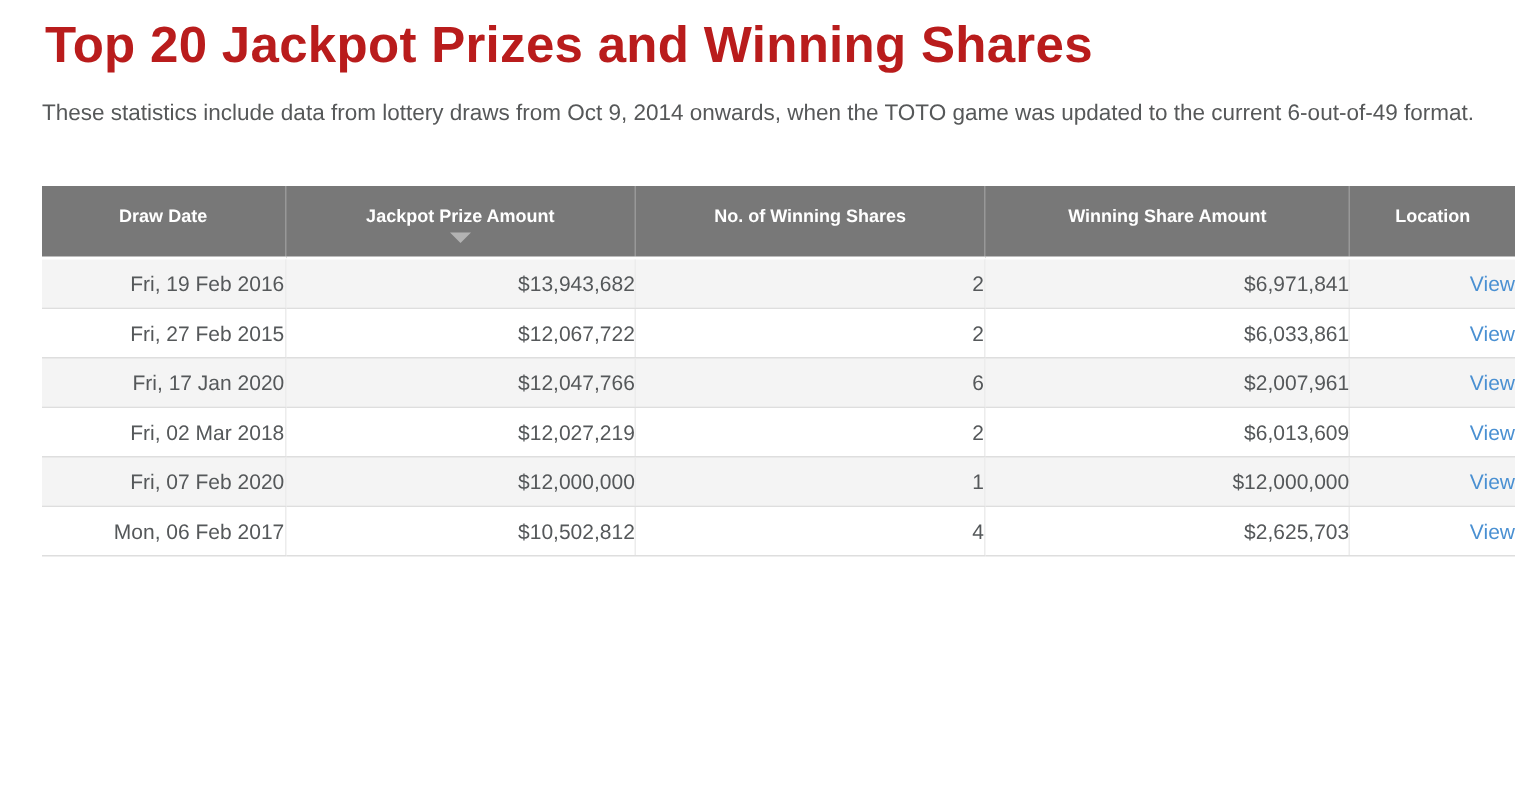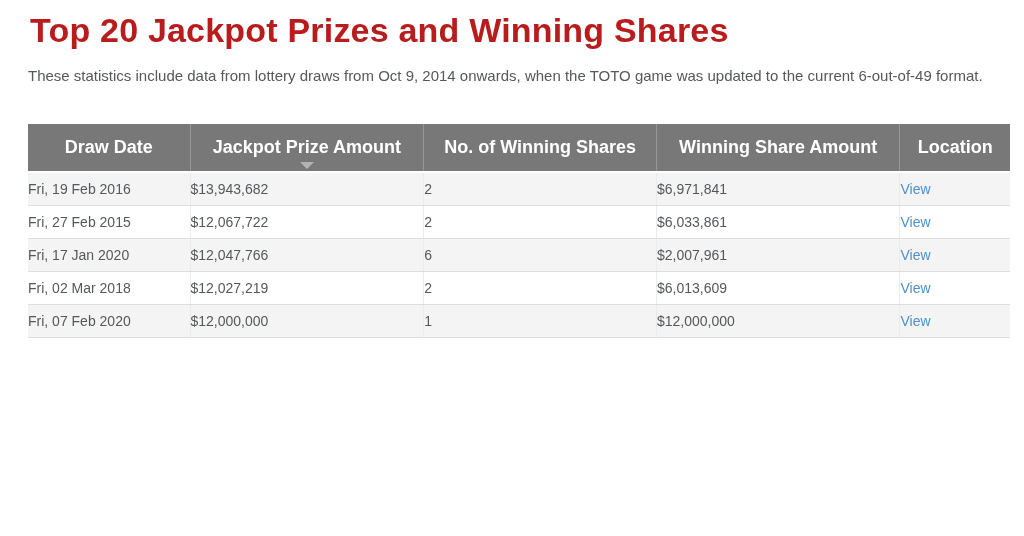--- a/index.html
+++ b/index.html
@@ -39,42 +39,42 @@
 
   .jackpot-table {
     margin-top: 38px;
     width: 982px;
     border-collapse: collapse;
     table-layout: fixed;
   }
   .jackpot-table thead th {
     background: var(--header-bg);
     color: var(--header-text);
-    font-size: 18px;
+    font-size: 12px;
     font-weight: bold;
     height: 48px;
     vertical-align: top;
     padding-top: 13px;
     text-align: center;
     border-left: 1px solid #989898;
     border-bottom: 2px solid #ffffff;
     cursor: pointer;
   }
   .jackpot-table thead th:first-child { border-left: none; }
   .sort-arrow {
     width: 0;
     height: 0;
     border-left: 7px solid transparent;
     border-right: 7px solid transparent;
     border-top: 7px solid #b3b3b3;
     margin: 4px auto 0;
   }
   .jackpot-table tbody td {
     height: 33px;
-    text-align: left;
+    text-align: right;
     vertical-align: middle;
     font-size: 14px;
     color: var(--cell-text);
     border-bottom: 1px solid #dedede;
     border-left: 1px solid #ececec;
     background: #ffffff;
   }
   .jackpot-table tbody td:first-child { border-left: none; }
   .jackpot-table tbody tr:nth-child(odd) td { background: var(--row-alt-bg); }
   .view-link {
@@ -147,15 +147,22 @@
           <td>$6,013,609</td>
           <td><a href="#" class="view-link">View</a></td>
         </tr>
         <tr>
           <td>Fri, 07 Feb 2020</td>
           <td>$12,000,000</td>
           <td>1</td>
           <td>$12,000,000</td>
           <td><a href="#" class="view-link">View</a></td>
         </tr>
+        <tr>
+          <td>Mon, 06 Feb 2017</td>
+          <td>$10,502,812</td>
+          <td>4</td>
+          <td>$2,625,703</td>
+          <td><a href="#" class="view-link">View</a></td>
+        </tr>
       </tbody>
   </table>
 </div>
 
 </body></html>

